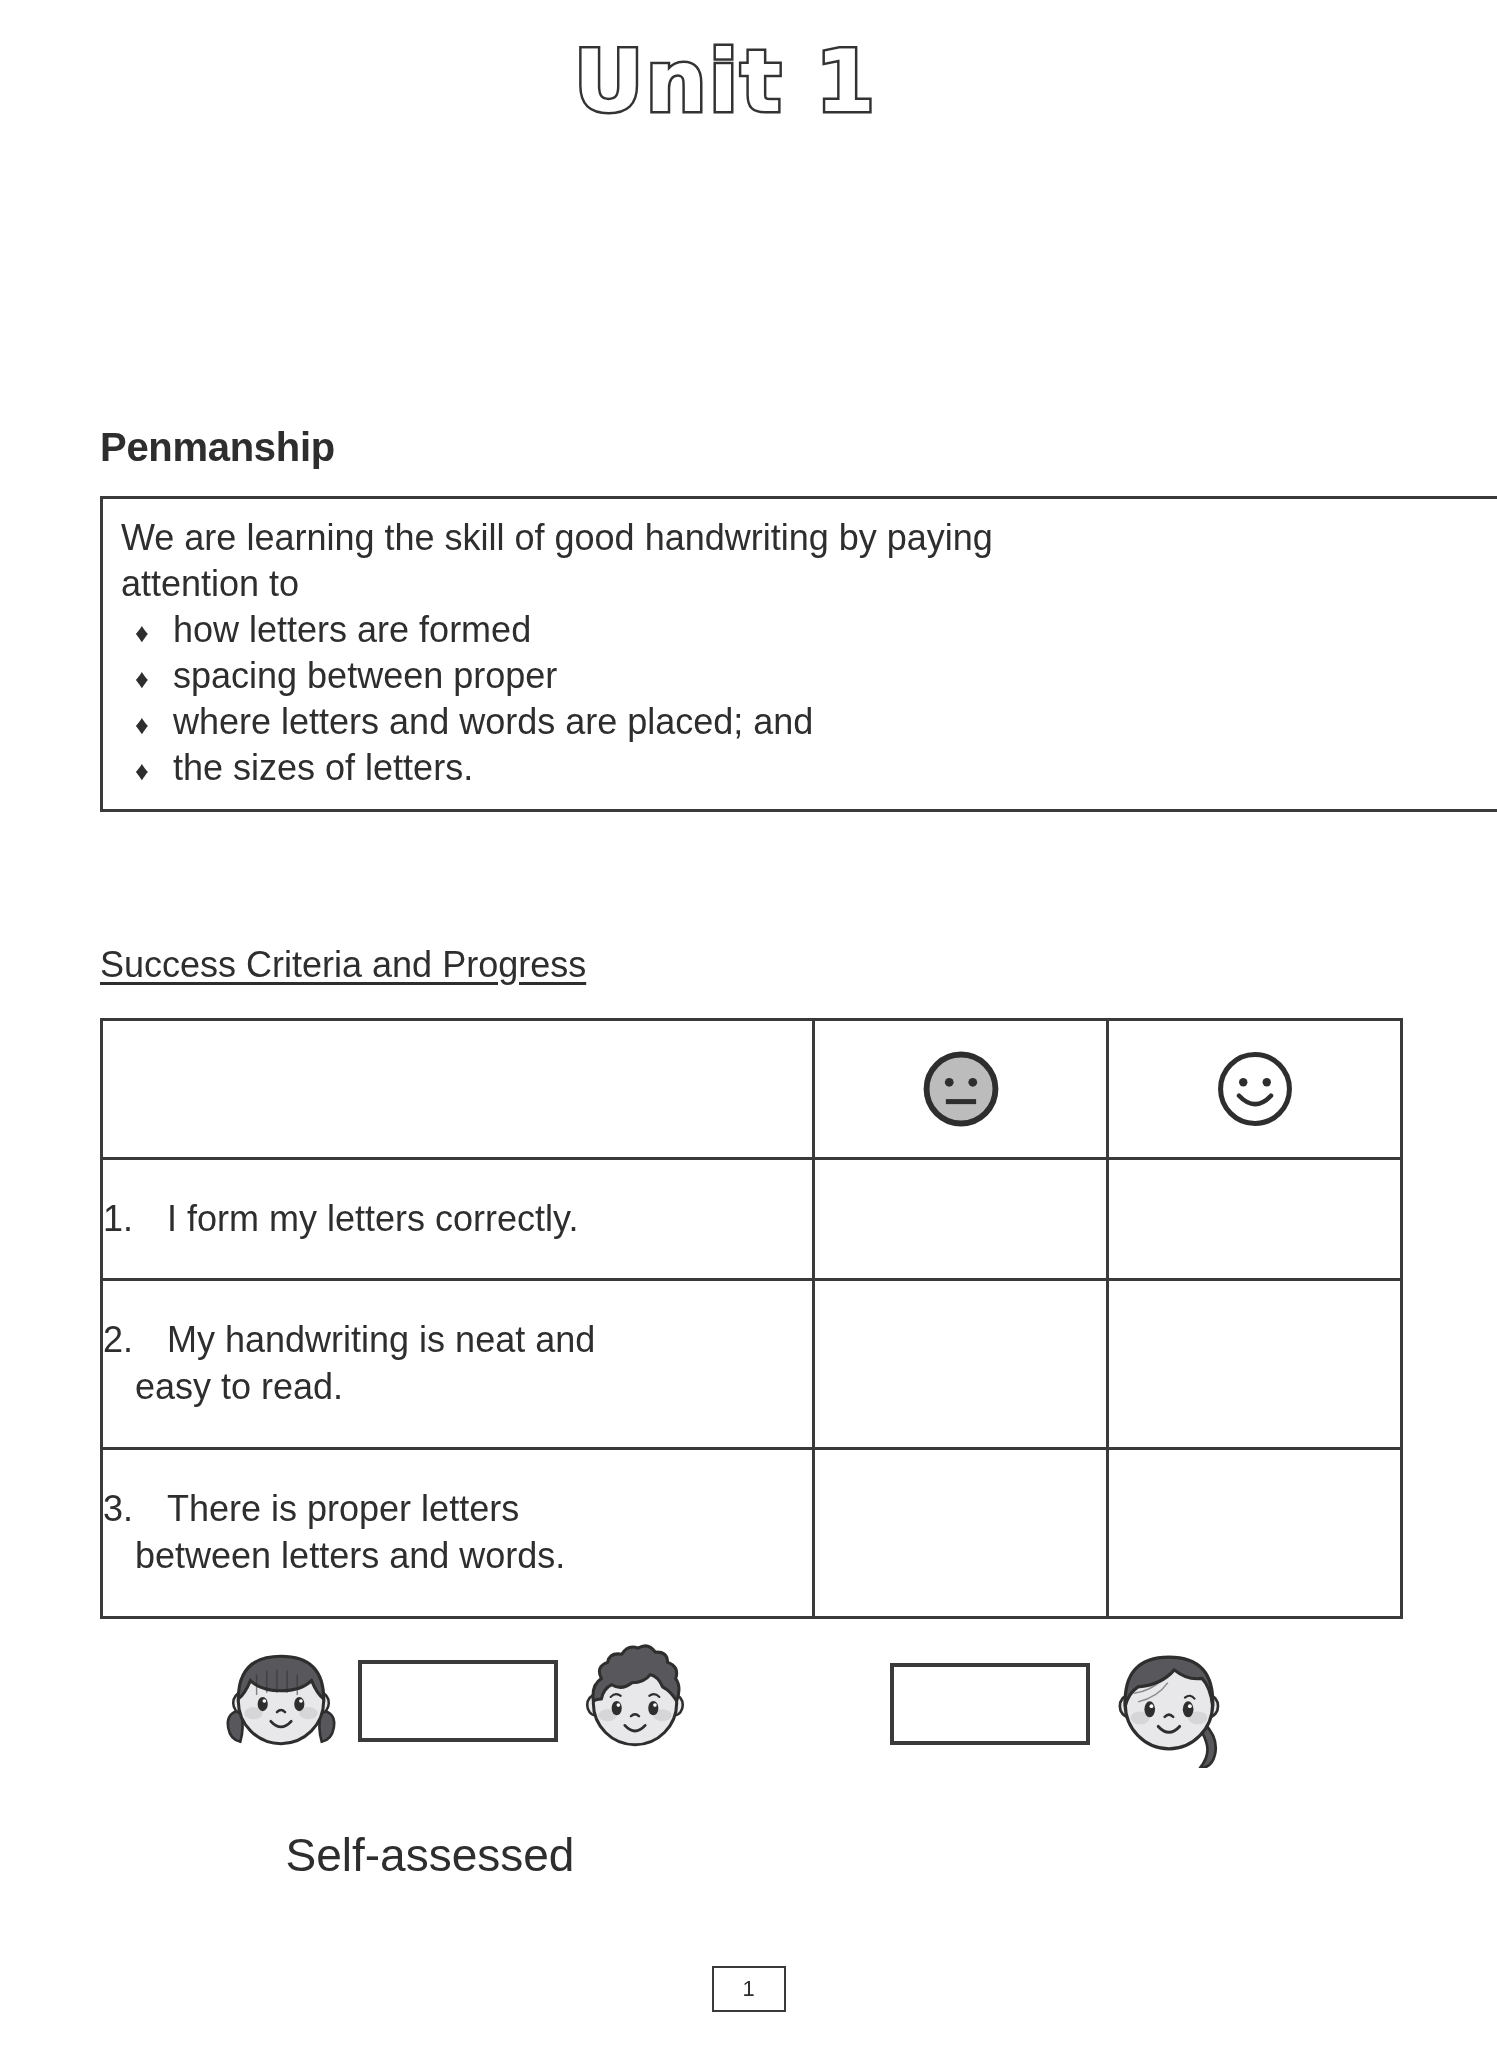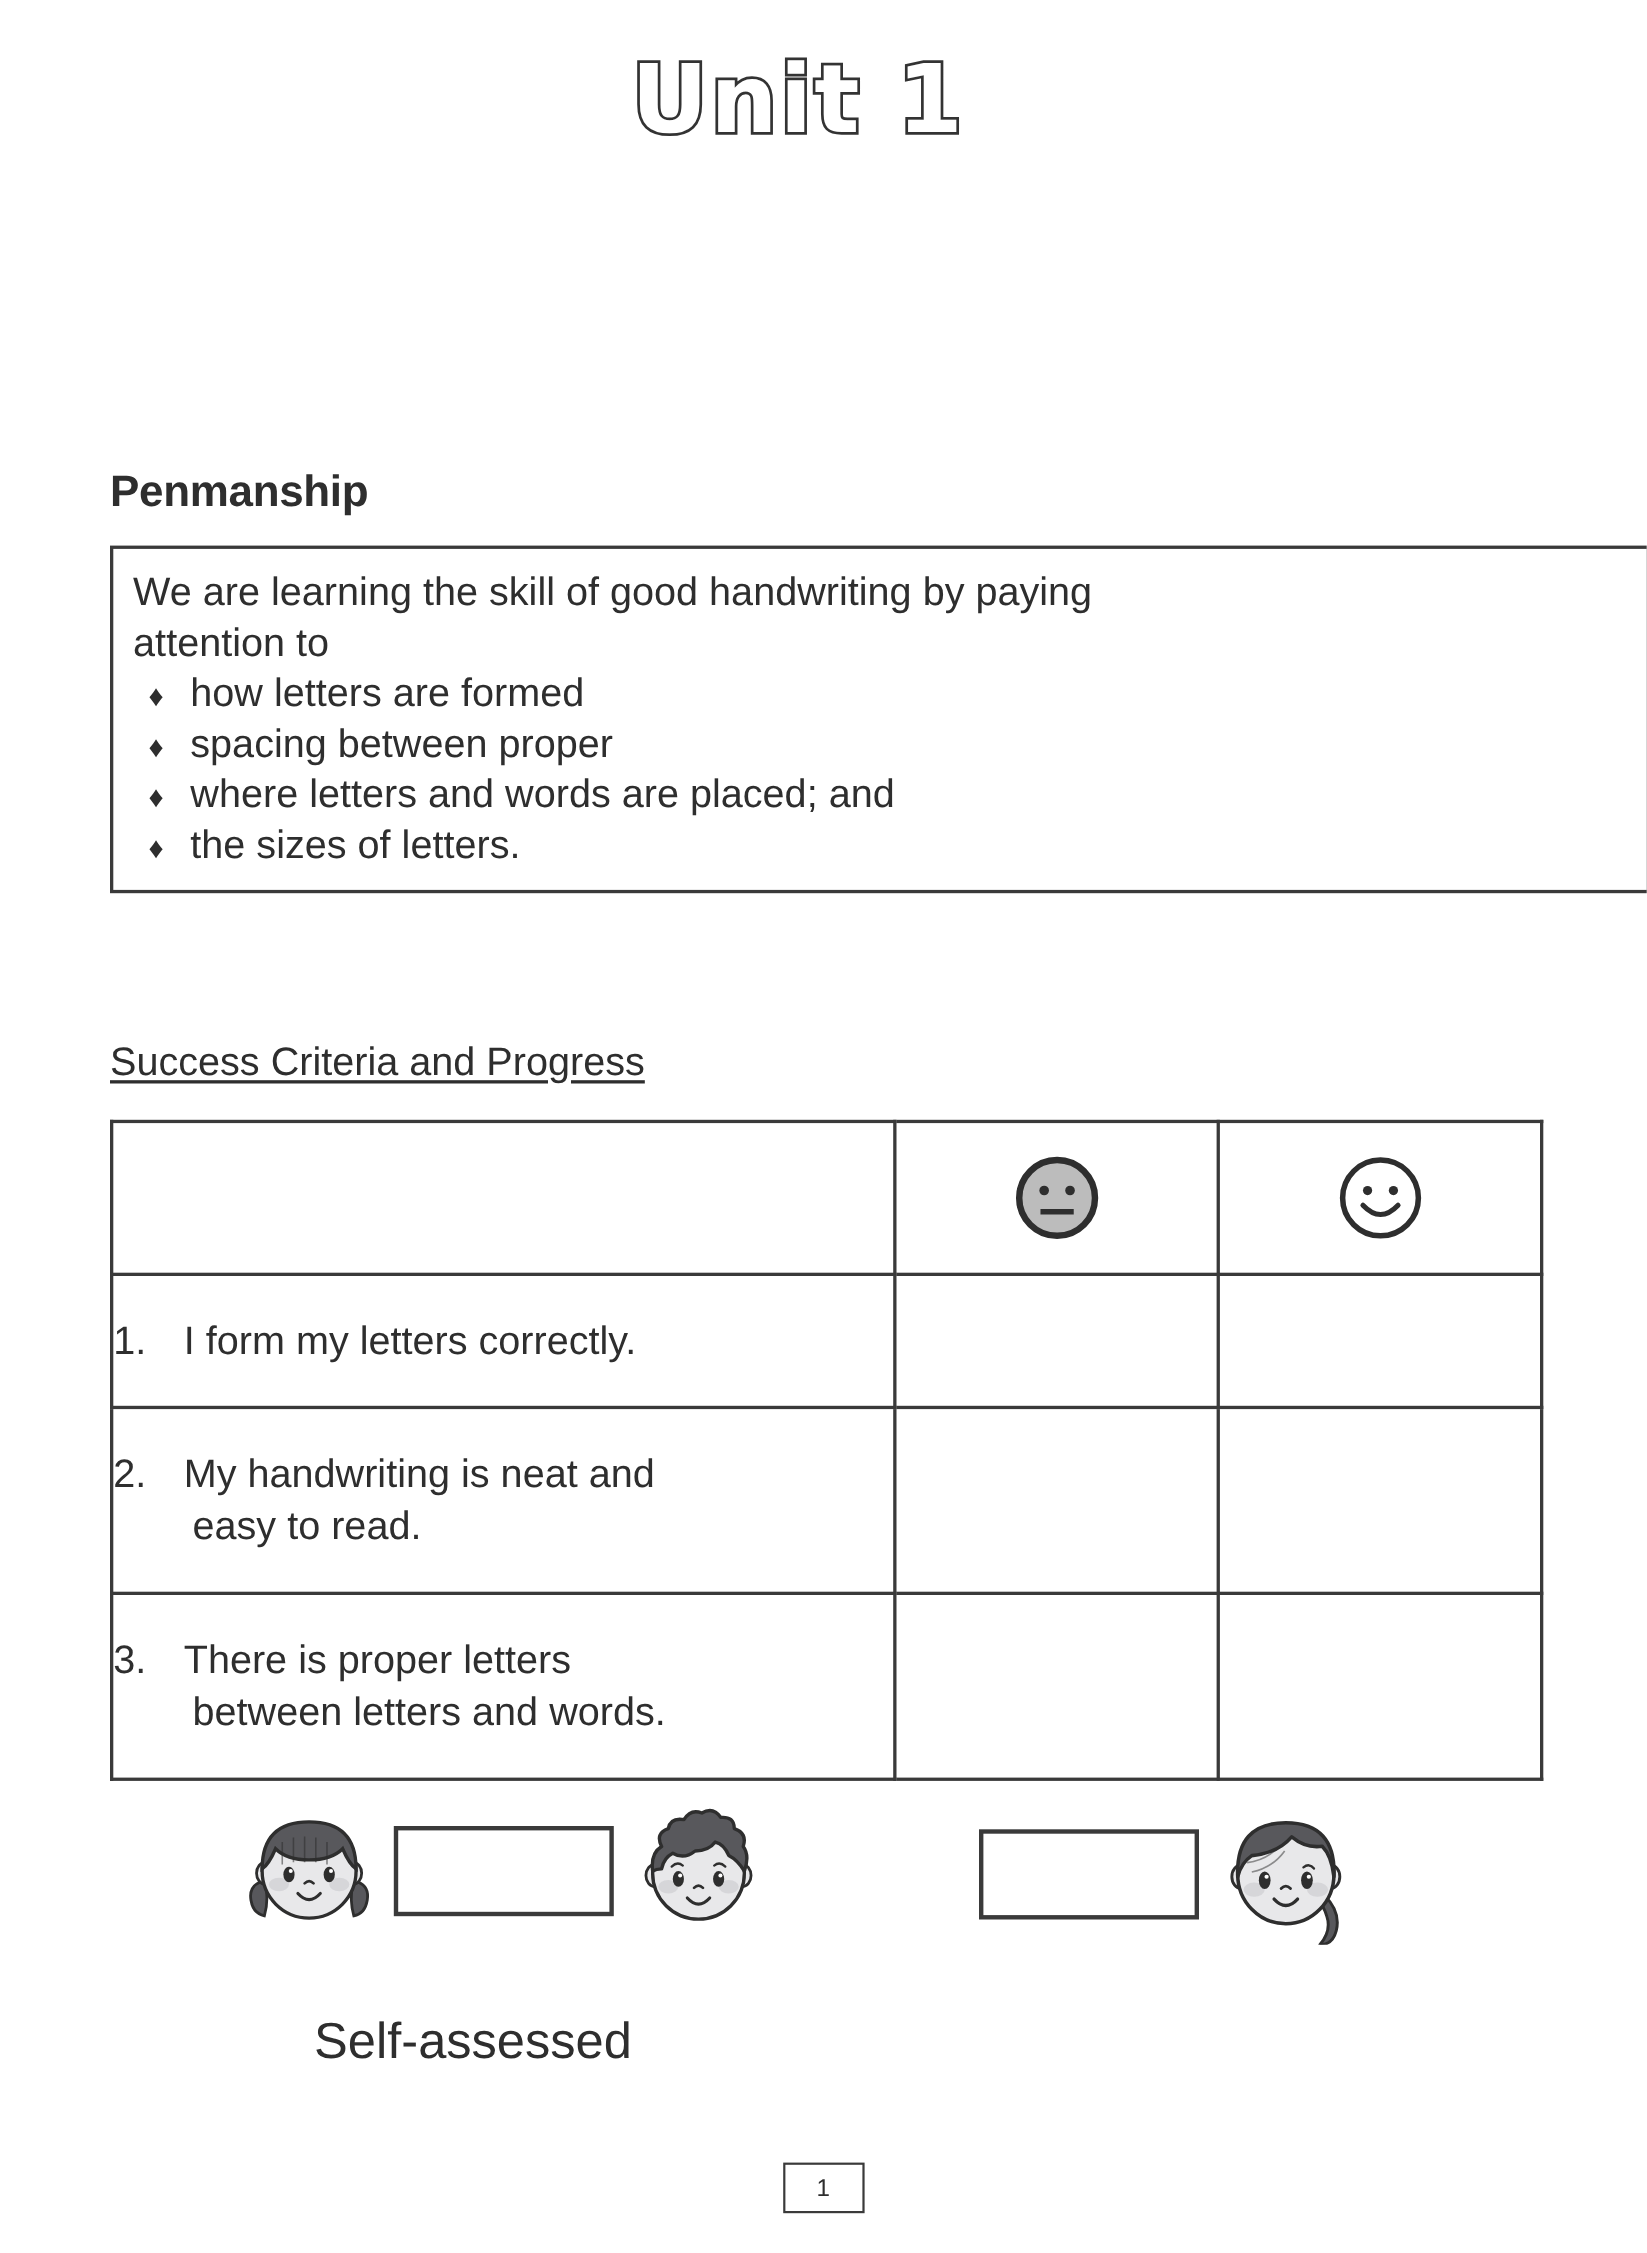--- a/index.html
+++ b/index.html
@@ -12,21 +12,21 @@
     height: 2048px;
     position: relative;
     font-family: "Liberation Sans", sans-serif;
     color: #2e2e2e;
     overflow: hidden;
   }
 
   
   .page-title-wrap {
     position: absolute;
-    top: 48px;
+    top: 38px;
     left: 0;
     width: 1451px;
     text-align: center;
   }
   .page-title {
     display: inline-block;
     font-family: "DejaVu Sans", sans-serif;
     font-weight: bold;
     font-size: 86px;
     line-height: 1;
@@ -125,21 +125,21 @@
   }
   .crit-line {
     display: flex;
     align-items: baseline;
   }
   .crit-num {
     flex: 0 0 64px;
     width: 64px;
   }
   .crit-text { flex: 1 1 auto; }
-  .crit-cont { padding-left: 72px; }
+  .crit-cont { padding-left: 32px; }
 
   .row1 td { height: 118px; }
   .row2 td { height: 166px; }
   .row3 td { height: 166px; }
 
   
   .face-svg { display: inline-block; vertical-align: middle; }
 
   
   .assess-strip {

